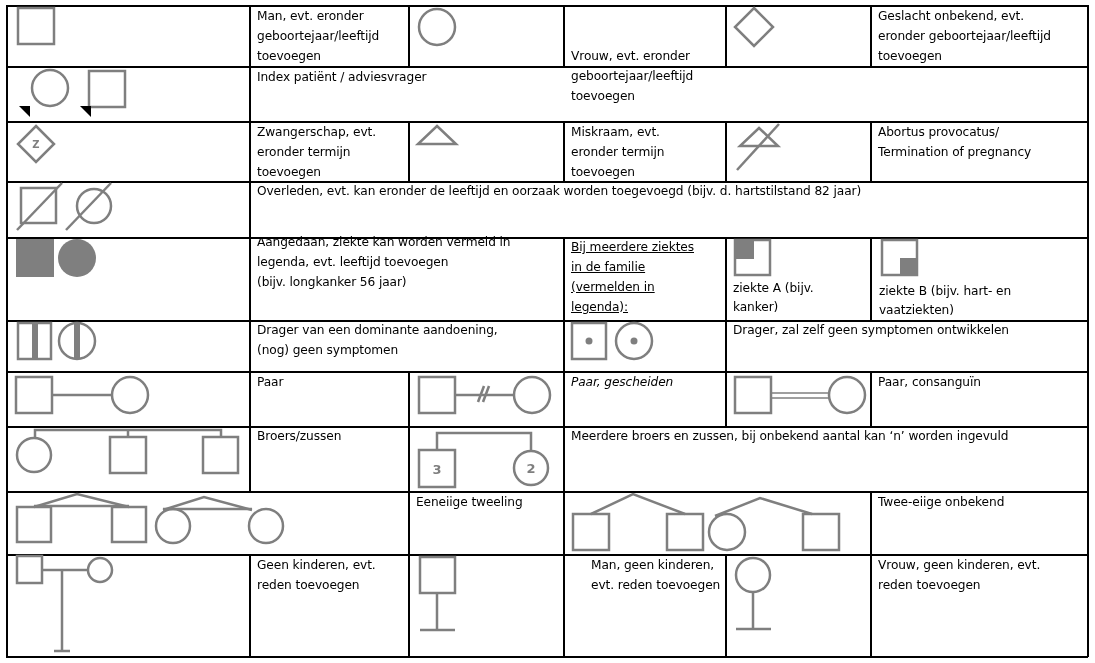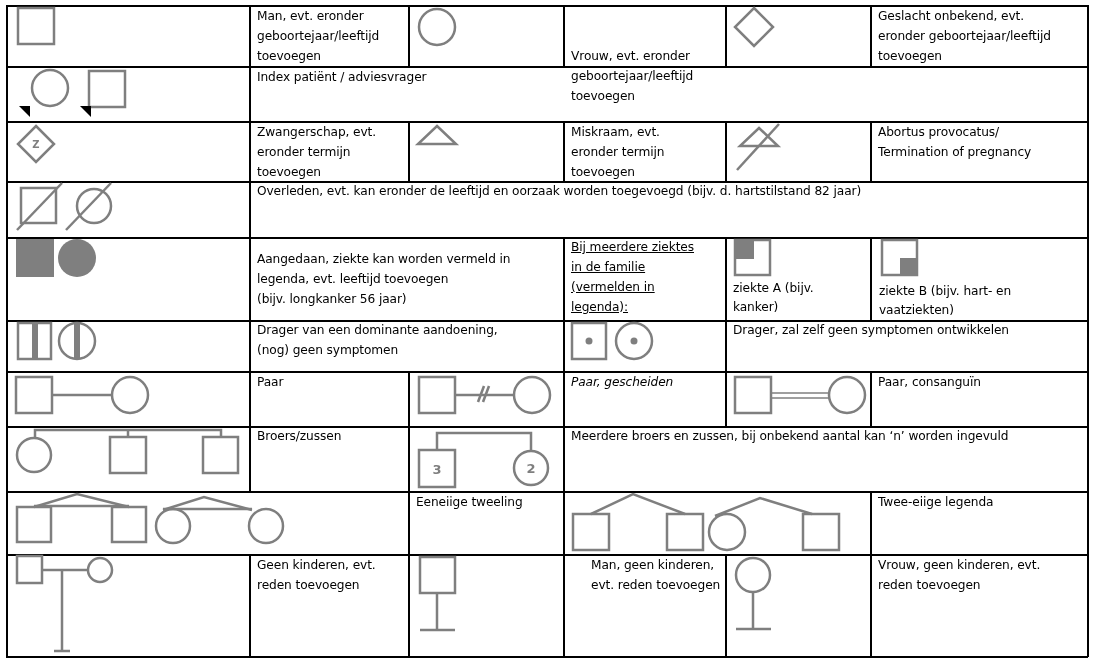--- a/index.html
+++ b/index.html
@@ -176,21 +176,21 @@
 eronder termijn
 toevoegen</div>
   <div class="txt" style="left:571px;top:122px;">Miskraam, evt.
 eronder termijn
 toevoegen</div>
   <div class="txt" style="left:878px;top:122px;">Abortus provocatus/
 Termination of pregnancy</div>
 
   <div class="txt" style="left:257px;top:181px;">Overleden, evt. kan eronder de leeftijd en oorzaak worden toegevoegd  (bijv. d. hartstilstand  82 jaar)</div>
 
-  <div class="txt" style="left:257px;top:249px;">Aangedaan, ziekte kan worden vermeld in
+  <div class="txt" style="left:257px;top:232px;">Aangedaan, ziekte kan worden vermeld in
 legenda, evt. leeftijd toevoegen
 (bijv. longkanker  56 jaar)</div>
   <div class="txt" style="left:571px;top:237px;text-decoration:underline;">Bij meerdere ziektes
 in de familie
 (vermelden in
 legenda):</div>
   <div class="txt" style="left:733px;top:279px;line-height:19px;">ziekte A (bijv.
 kanker)</div>
   <div class="txt" style="left:879px;top:282px;line-height:19px;">ziekte B (bijv. hart- en
 vaatziekten)</div>
@@ -200,21 +200,21 @@
   <div class="txt" style="left:733px;top:320px;">Drager, zal zelf geen symptomen  ontwikkelen</div>
 
   <div class="txt" style="left:257px;top:372px;">Paar</div>
   <div class="txt" style="left:571px;top:372px;font-style:italic;">Paar, gescheiden</div>
   <div class="txt" style="left:878px;top:372px;">Paar, consanguïn</div>
 
   <div class="txt" style="left:257px;top:426px;">Broers/zussen</div>
   <div class="txt" style="left:571px;top:426px;">Meerdere broers en zussen,  bij onbekend  aantal kan ‘n’  worden ingevuld</div>
 
   <div class="txt" style="left:416px;top:492px;">Eeneiige tweeling</div>
-  <div class="txt" style="left:878px;top:492px;">Twee-eiige legenda</div>
+  <div class="txt" style="left:878px;top:492px;">Twee-eiige onbekend</div>
 
   <div class="txt" style="left:257px;top:555px;">Geen kinderen, evt.
 reden toevoegen</div>
   <div class="txt" style="left:571px;top:555px;margin-left:20px;">Man, geen kinderen,
 evt. reden toevoegen</div>
   <div class="txt" style="left:878px;top:555px;">Vrouw, geen kinderen, evt.
 reden toevoegen</div>
 </div>
 
 </body></html>

